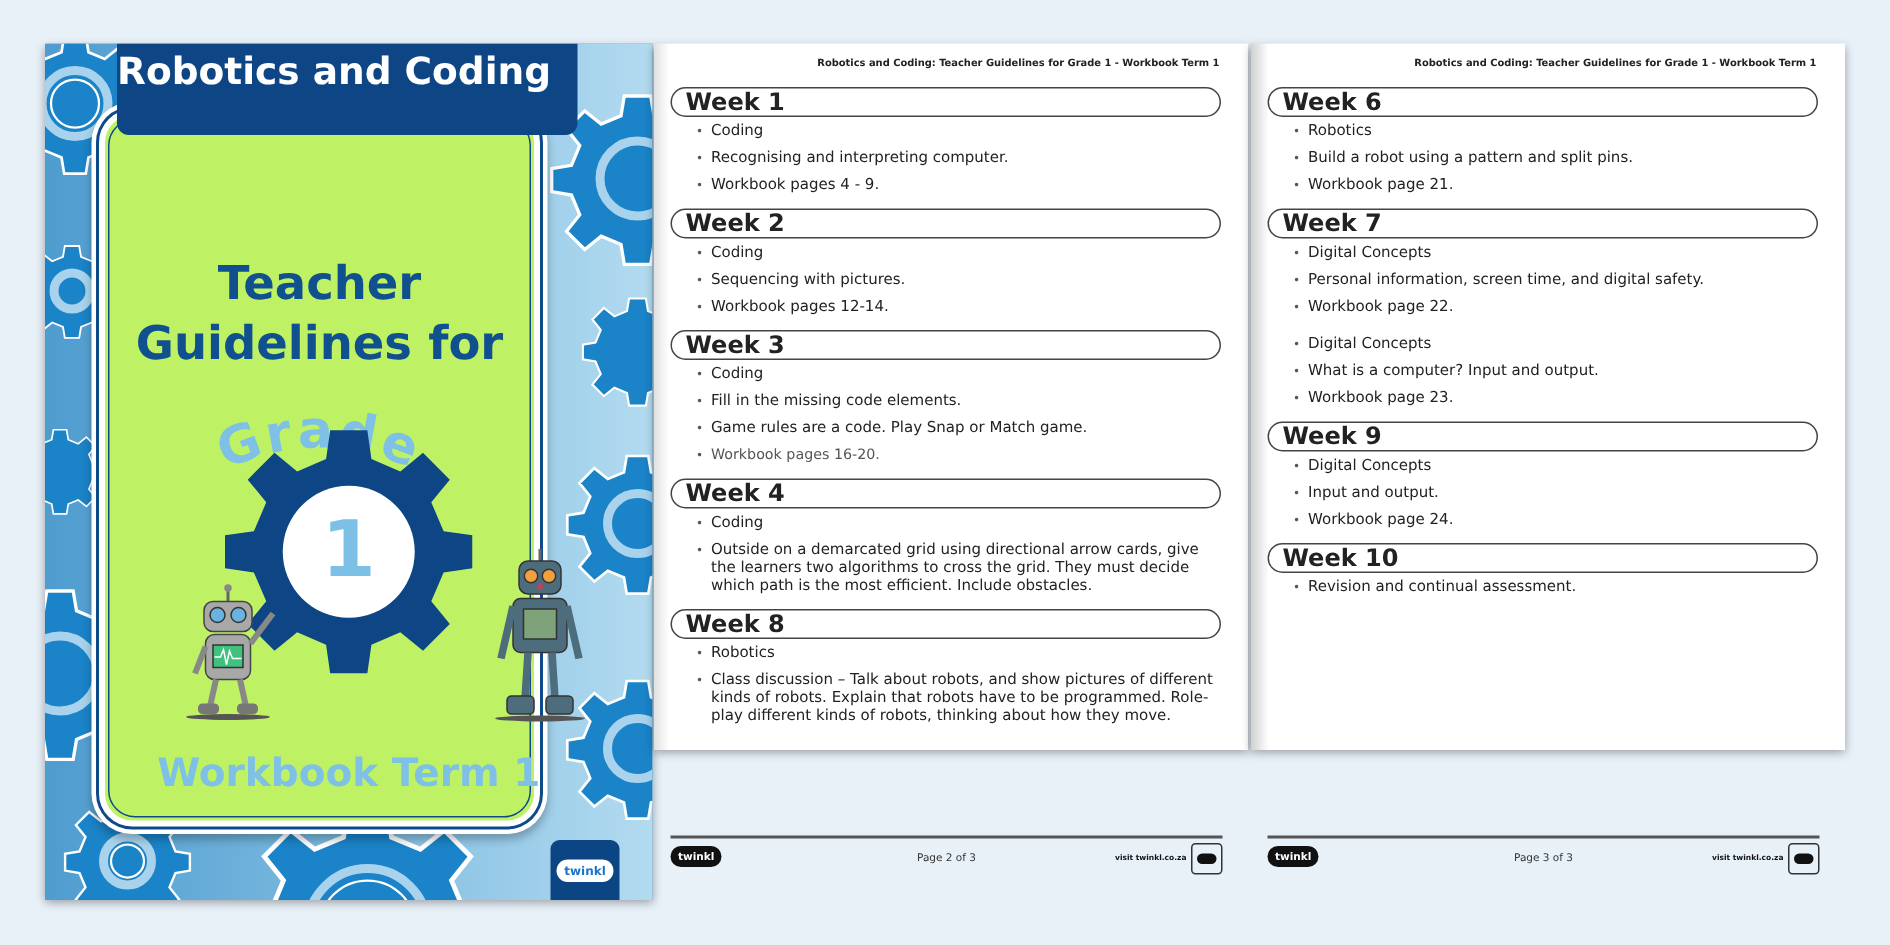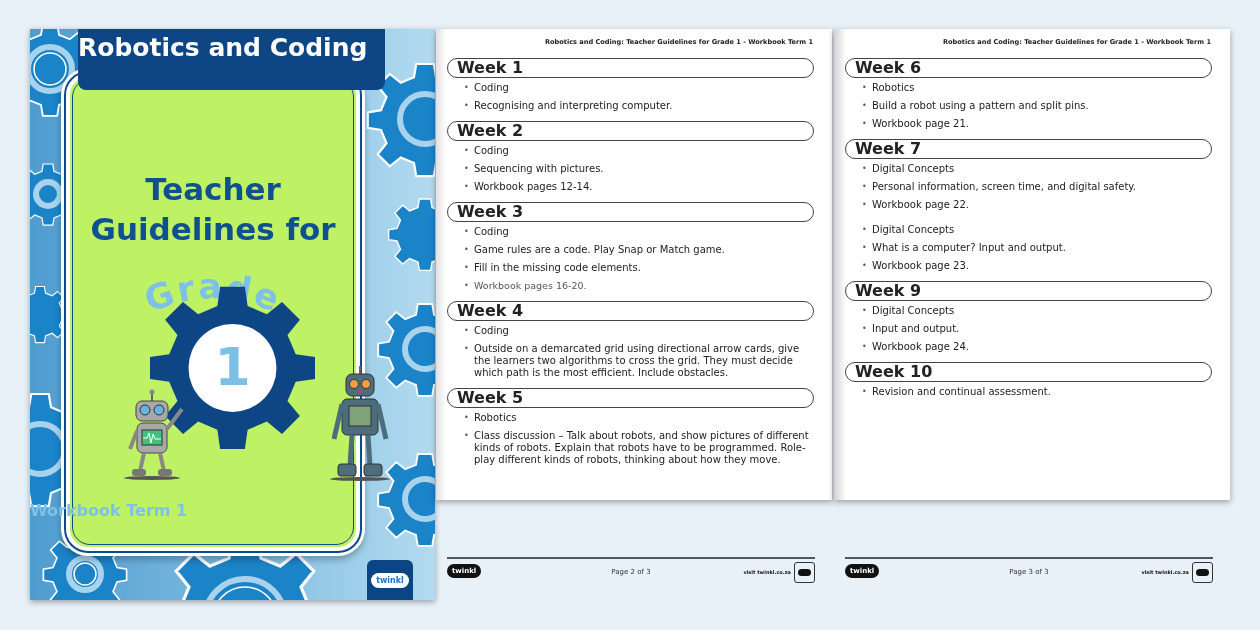--- a/index.html
+++ b/index.html
@@ -40,22 +40,22 @@
   .grade-word svg { width: 100%; height: 100%; }
   .gear-big { position: absolute; left: 120px; top: 255px; width: 165px; height: 165px; }
   .grade-num {
     position: absolute; left: 120px; top: 255px; width: 165px; height: 165px;
     display: flex; align-items: center; justify-content: center;
     color: #7dc0e5; font-weight: bold; font-size: 52px; font-family: "DejaVu Sans", sans-serif;
   }
   .robot-left { position: absolute; left: 92px; top: 360px; width: 66px; height: 92px; }
   .robot-right { position: absolute; left: 296px; top: 335px; width: 68px; height: 118px; }
   .cover-subtitle {
-    position: absolute; left: 0; width: 100%; top: 472px; 
-    color: #7ec0e6; font-weight: bold; font-size: 16px; font-family: "DejaVu Sans", sans-serif;
+    position: absolute; left: 0; width: 100%; top: 472px; text-align: center;
+    color: #7ec0e6; font-weight: bold; font-size: 26px; font-family: "DejaVu Sans", sans-serif;
   }
   .twinkl-badge {
     position: absolute; left: 367px; top: 560px; width: 46px; height: 40px;
     background: #0c4584; border-radius: 6px 6px 0 0;
     display: flex; align-items: center; justify-content: center;
   }
   .twinkl-cloud {
     background: #fff; color: #1b74c5; font-size: 8px; font-weight: bold;
     padding: 3px 5px; border-radius: 9px; font-family: "DejaVu Sans", sans-serif;
   }
@@ -231,52 +231,53 @@
 
 <div class="page page-2">
   <div class="page-header">Robotics and Coding: Teacher Guidelines for Grade 1 -  Workbook Term 1</div>
   <div class="weeks">
 
     <div class="week">
       <div class="week-pill">Week 1</div>
       <ul>
         <li>Coding</li>
         <li>Recognising and interpreting computer.</li>
+        <li>Workbook pages 4 - 9.</li>
       </ul>
     </div>
 
     <div class="week">
       <div class="week-pill">Week 2</div>
       <ul>
         <li>Coding</li>
         <li>Sequencing with pictures.</li>
         <li>Workbook pages 12-14.</li>
       </ul>
     </div>
 
     <div class="week">
       <div class="week-pill">Week 3</div>
       <ul>
         <li>Coding</li>
+        <li>Fill in the missing code elements.</li>
         <li>Game rules are a code. Play Snap or Match game.</li>
-        <li>Fill in the missing code elements.</li>
         <li class="faint">Workbook pages 16-20.</li>
       </ul>
     </div>
 
     <div class="week">
       <div class="week-pill">Week 4</div>
       <ul>
         <li>Coding</li>
         <li>Outside on a demarcated grid using directional arrow cards, give the learners two algorithms to cross the grid. They must decide which path is the most efficient. Include obstacles.</li>
       </ul>
     </div>
 
     <div class="week">
-      <div class="week-pill">Week 5</div>
+      <div class="week-pill">Week 8</div>
       <ul>
         <li>Robotics</li>
         <li>Class discussion – Talk about robots, and show pictures of different kinds of robots. Explain that robots have to be programmed. Role-play different kinds of robots, thinking about how they move.</li>
       </ul>
     </div>
   </div>
 
   <div class="page-footer">
     <span class="footer-logo">twinkl</span>
     <div class="footer-page">Page 2 of 3</div>

